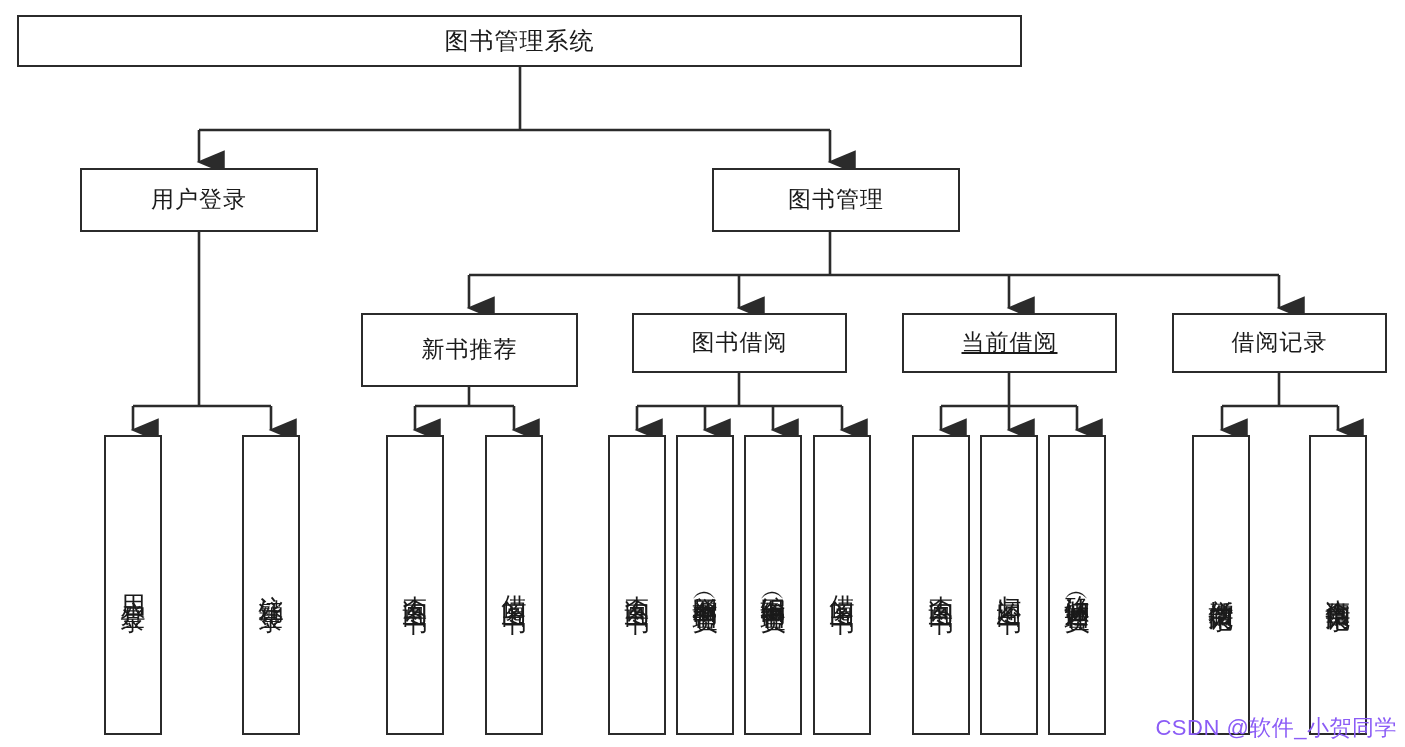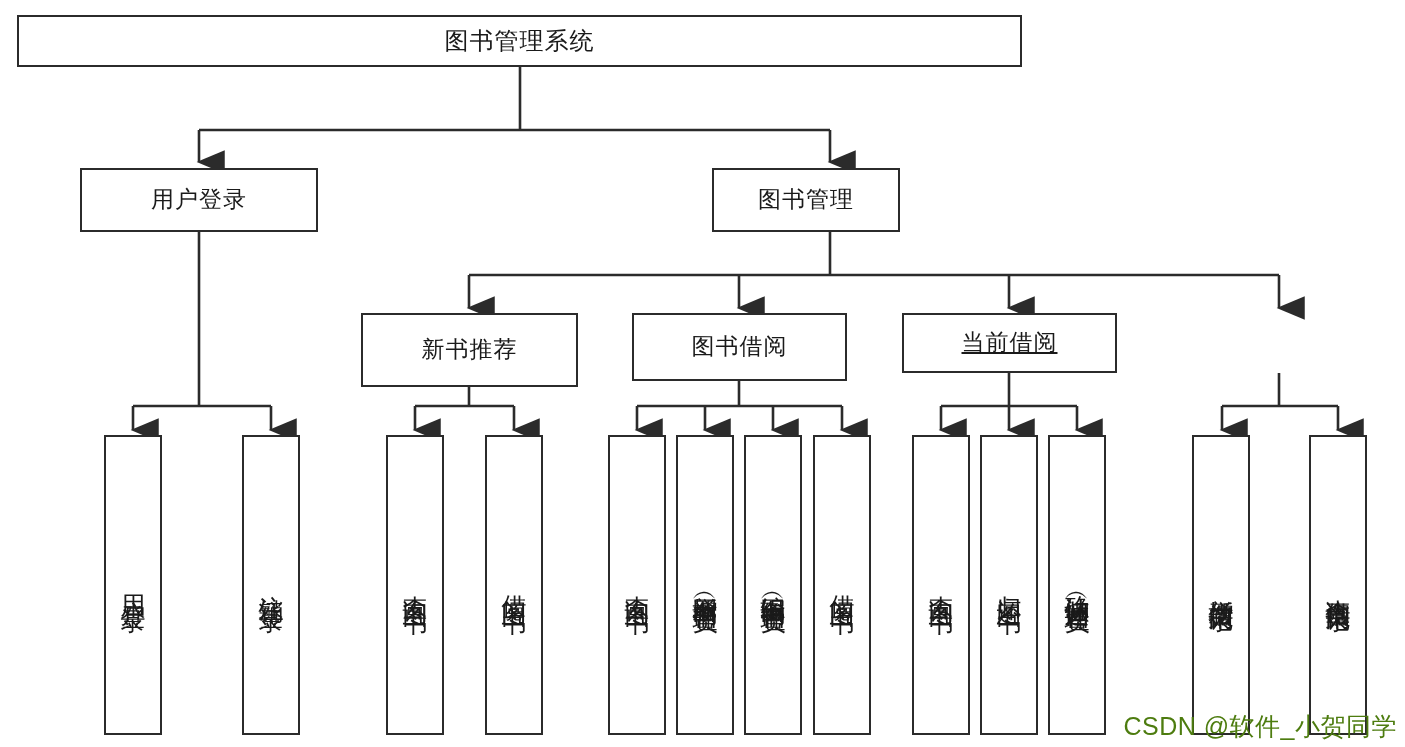--- a/index.html
+++ b/index.html
@@ -64,22 +64,22 @@
     white-space: nowrap;
   }
   .node.vert.tight .label {
     font-size: 25px;
     letter-spacing: 2px;
   }
   #watermark {
     position: absolute;
     right: 8px;
     bottom: 4px;
-    font-size: 25px;
-    color: #4d7c0f;
+    font-size: 22px;
+    color: #8b5cf6;
     letter-spacing: 0.5px;
     white-space: nowrap;
     user-select: none;
   }
 </style>
 </head>
 <body>
 
 <div id="canvas">
 
@@ -136,36 +136,39 @@
   </svg>
 
   <div class="node horiz root" style="left:17px; top:15px; width:1005px; height:52px;">
     <span class="label">图书管理系统</span>
   </div>
 
   <div class="node horiz" style="left:80px; top:168px; width:238px; height:64px;">
     <span class="label">用户登录</span>
   </div>
 
-  <div class="node horiz" style="left:712px; top:168px; width:188px; height:64px;">
+  <div class="node horiz" style="left:712px; top:168px; width:248px; height:64px;">
     <span class="label">图书管理</span>
   </div>
 
   <div class="node horiz" style="left:361px; top:313px; width:217px; height:74px;">
     <span class="label">新书推荐</span>
   </div>
 
-  <div class="node horiz" style="left:632px; top:313px; width:215px; height:68px;">
+  <div class="node horiz" style="left:632px; top:313px; width:215px; height:60px;">
     <span class="label">图书借阅</span>
   </div>
 
   <div class="node horiz" style="left:902px; top:313px; width:215px; height:60px;text-decoration:underline;">
     <span class="label">当前借阅</span>
   </div>
 
+  <div class="node horiz" style="left:1172px; top:313px; width:215px; height:60px;">
+    <span class="label">借阅记录</span>
+  </div>
 
   <div class="node vert" style="left:104px; top:435px; width:58px; height:300px;">
     <span class="label">用户登录</span>
   </div>
 
   <div class="node vert" style="left:242px; top:435px; width:58px; height:300px;">
     <span class="label">注销登录</span>
   </div>
 
   <div class="node vert" style="left:386px; top:435px; width:58px; height:300px;">

